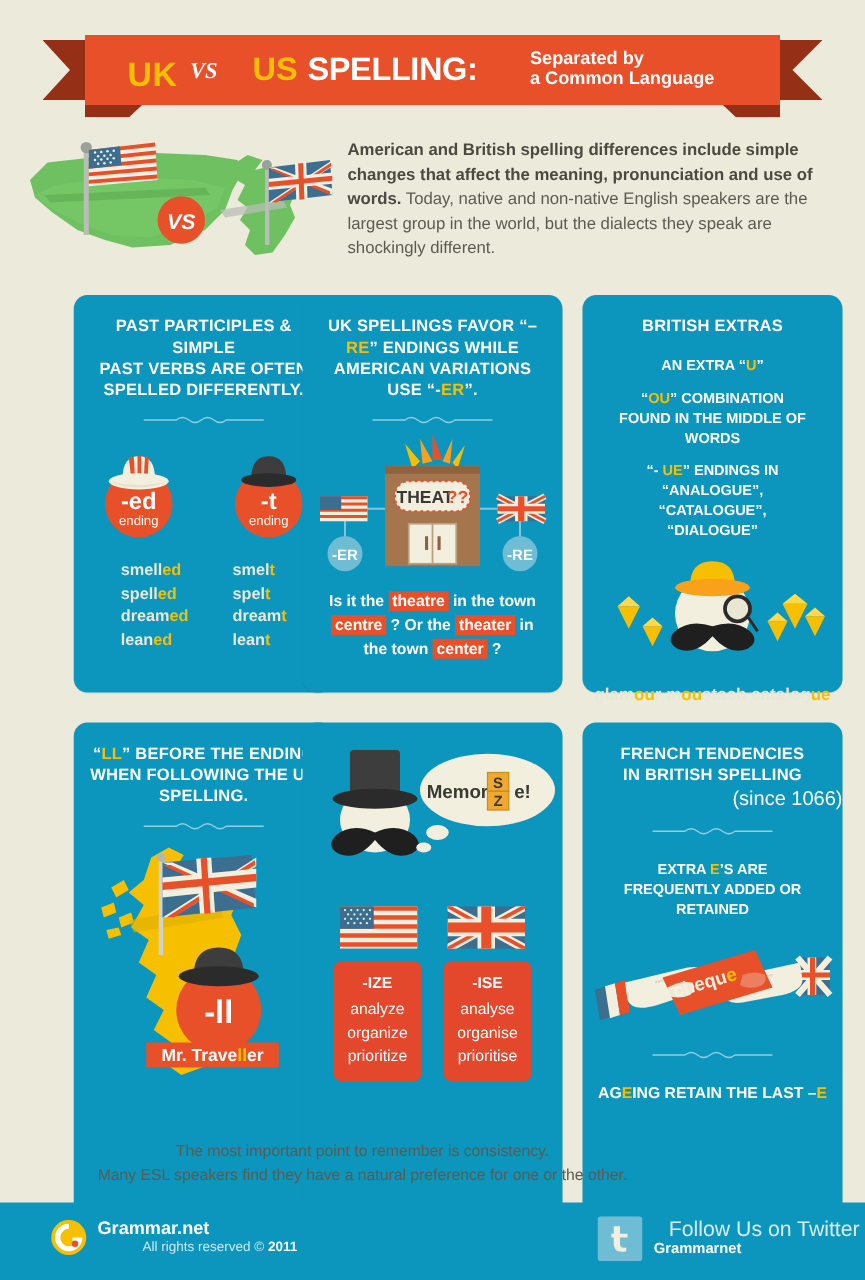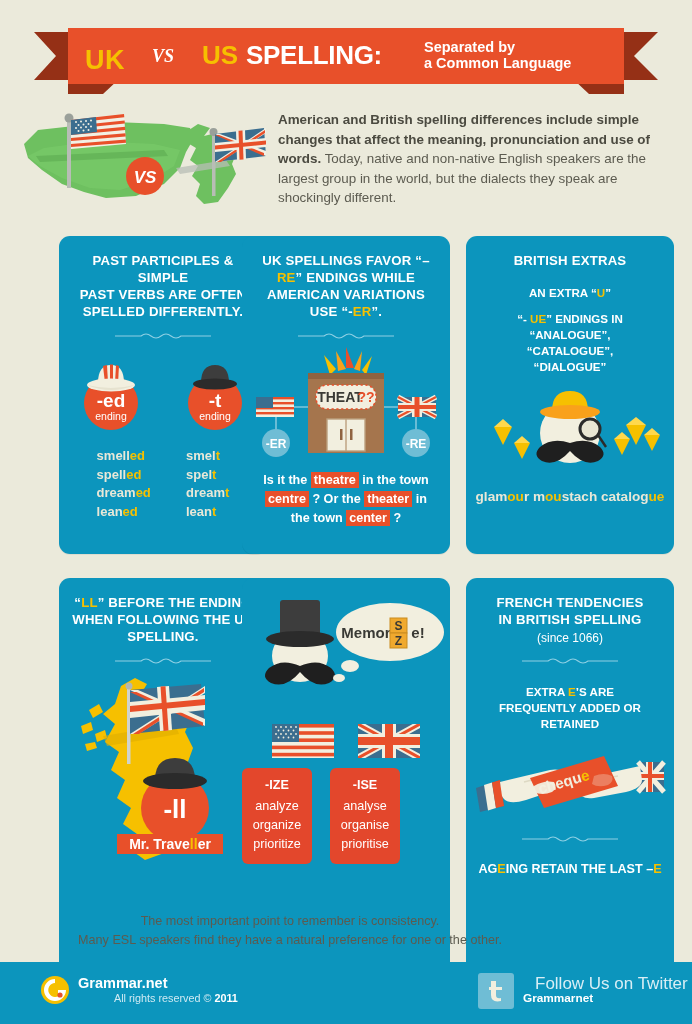--- a/index.html
+++ b/index.html
@@ -16,21 +16,21 @@
   .banner { position: absolute; left: 0; top: 28px; width: 692px; height: 62px; }
   .ribbon-tail { position: absolute; top: 4px; width: 46px; height: 48px; background: #953016; }
   .ribbon-tail.left { left: 34px; clip-path: polygon(0 0, 100% 0, 100% 100%, 0 100%, 22px 50%); }
   .ribbon-tail.right { right: 34px; clip-path: polygon(0 0, 100% 0, 100% 50%, 100% 100%, 0 100%, 24px 50%); transform: scaleX(-1); }
   .ribbon-fold-l { position: absolute; left: 68px; top: 52px; width: 50px; height: 14px;
      background:#953016; clip-path: polygon(0 0, 100% 0, 70% 100%, 0 100%); }
   .ribbon-fold-r { position: absolute; right: 68px; top: 52px; width: 50px; height: 14px;
      background:#953016; clip-path: polygon(0 0, 100% 0, 100% 100%, 30% 100%); }
   .ribbon-main { position: absolute; left: 68px; top: 0px; width: 556px; height: 56px; background: #e8502a; }
   .uk-box { position:absolute; left:68px; top:8px; width: 74px; height:48px; background:#e8502a; }
-  .uk-box span { display:block; text-align:center; line-height:48px; color:#f6c000;
+  .uk-box span { display:block; text-align:right; line-height:48px; color:#f6c000;
      font-weight:bold; font-size:27px; letter-spacing:.5px; font-family:"Liberation Sans",sans-serif; }
   .vs-mark { position:absolute; left:152px; top:18px; color:#ffffff; font-size:18px;
      font-style:italic; font-weight:bold; font-family:"Liberation Serif",serif; }
   .ban-us { position:absolute; left:202px; top:12px; color:#f6c000; font-weight:bold; font-size:26px; }
   .ban-sp { position:absolute; left:246px; top:12px; color:#fff; font-weight:bold; font-size:26px; letter-spacing:-.3px;}
   .ban-sub { position:absolute; left:424px; top:11px; color:#fff; font-weight:bold; font-size:14.5px; line-height:16px; }
 
   
   .intro-art { position:absolute; left:14px; top:104px; width:252px; height:104px; }
   .intro-text { position:absolute; left:278px; top:110px; width: 396px;
@@ -46,42 +46,42 @@
   .card.r1 { height:318px; top:0; }
   .card.r2 { height:402px; top:342px; }
   .c1 { left:0;margin-left:41px; } .c2 { left:224px; } .c3 { left:448px; }
 
   .card-title { color:#ffffff; text-align:center; font-weight:bold; font-size:13.2px;
     line-height:17px; letter-spacing:.2px; padding:16px 12px 0; text-transform:uppercase; }
   .card-title .y { color:#f6c000; }
   .sub { color:#fff; text-align:center; font-size:11.6px; line-height:16px; padding:8px 28px 0;
      font-weight:bold; text-transform:uppercase; }
   .sub .y { color:#f6c000; }
-  .small-note { color:#fff; text-align:center; font-size:12px; padding-top:3px; }
+  .small-note { color:#fff; text-align:right; font-size:16px; padding-top:3px; }
 
   .squiggle { display:block; margin: 11px auto 0; width:100px; height:10px; }
 
   
   .wordcols { display:flex; justify-content:space-around; padding:14px 20px 0; }
   .wordcol { text-align:left; font-size:13px; line-height:18.5px; color:#e9e8d8; font-weight:bold; }
   .wordcol .y { color:#f6c000; }
 
   .hats { display:flex; justify-content:space-around; padding-top:12px; }
   .hatfig { width:78px; height:80px; position:relative; }
 
   
   .sentence { color:#fff; text-align:center; font-size:12.6px; line-height:19px;
      padding:6px 14px 0; font-weight:bold; }
   .hl { background:#e8502a; padding:1px 3px; }
 
   .mono-line { color:#e9e8d8; text-align:center; font-size:13.6px; font-weight:bold; padding-top:8px; }
   .mono-line .y { color:#f6c000; }
 
   
-  .izeboxes { display:flex; justify-content:flex-start; gap:18px; padding-top:10px; }
+  .izeboxes { display:flex; justify-content:center; gap:18px; padding-top:10px; }
   .izebox { width:70px; background:#e3472c; border-radius:6px; color:#fff; text-align:center;
      padding:8px 2px 10px; font-size:12.6px; line-height:19px; }
   .izebox .hd { font-weight:bold; font-size:12.6px; padding-bottom:2px; }
   .flagrow { display:flex; justify-content:center; gap:24px; padding-top:14px; }
 
   .ageing { color:#fff; text-align:center; font-weight:bold; font-size:12.6px; padding-top:6px;
      text-transform:uppercase; }
   .ageing .y { color:#f6c000; }
 
   
@@ -310,20 +310,23 @@
         <span>Is it the </span><span class="hl">theatre</span><span> in the town </span><span class="hl">centre</span><span> ? Or the </span><span class="hl">theater</span><span> in the town </span><span class="hl">center</span><span> ?</span>
       </div>
     </div>
 
     <div class="card r1 c3">
       <div class="card-title">BRITISH EXTRAS</div>
       <div class="sub" style="padding-top:16px;">
         <span>AN EXTRA “</span><span class="y">U</span><span>”</span>
       </div>
       <div class="sub" style="padding-top:10px;">
+        “<span class="y">OU</span><span>” COMBINATION  FOUND  IN THE MIDDLE OF WORDS</span>
+      </div>
+      <div class="sub" style="padding-top:10px;">
         <span>“- </span><span class="y">UE</span><span>” ENDINGS IN “ANALOGUE”, “CATALOGUE”, “DIALOGUE”</span>
       </div>
 
       <div style="padding-top:6px;">
         <svg width="208" height="96" viewBox="0 0 208 96">
 
           <g fill="#f6c000">
             <path d="M28 46 L46 46 L37 64 Z"></path>
               <path d="M28 46 L37 38 L46 46 Z" fill="#ffd84d"></path>
             <path d="M48 62 L64 62 L56 78 Z"></path>

